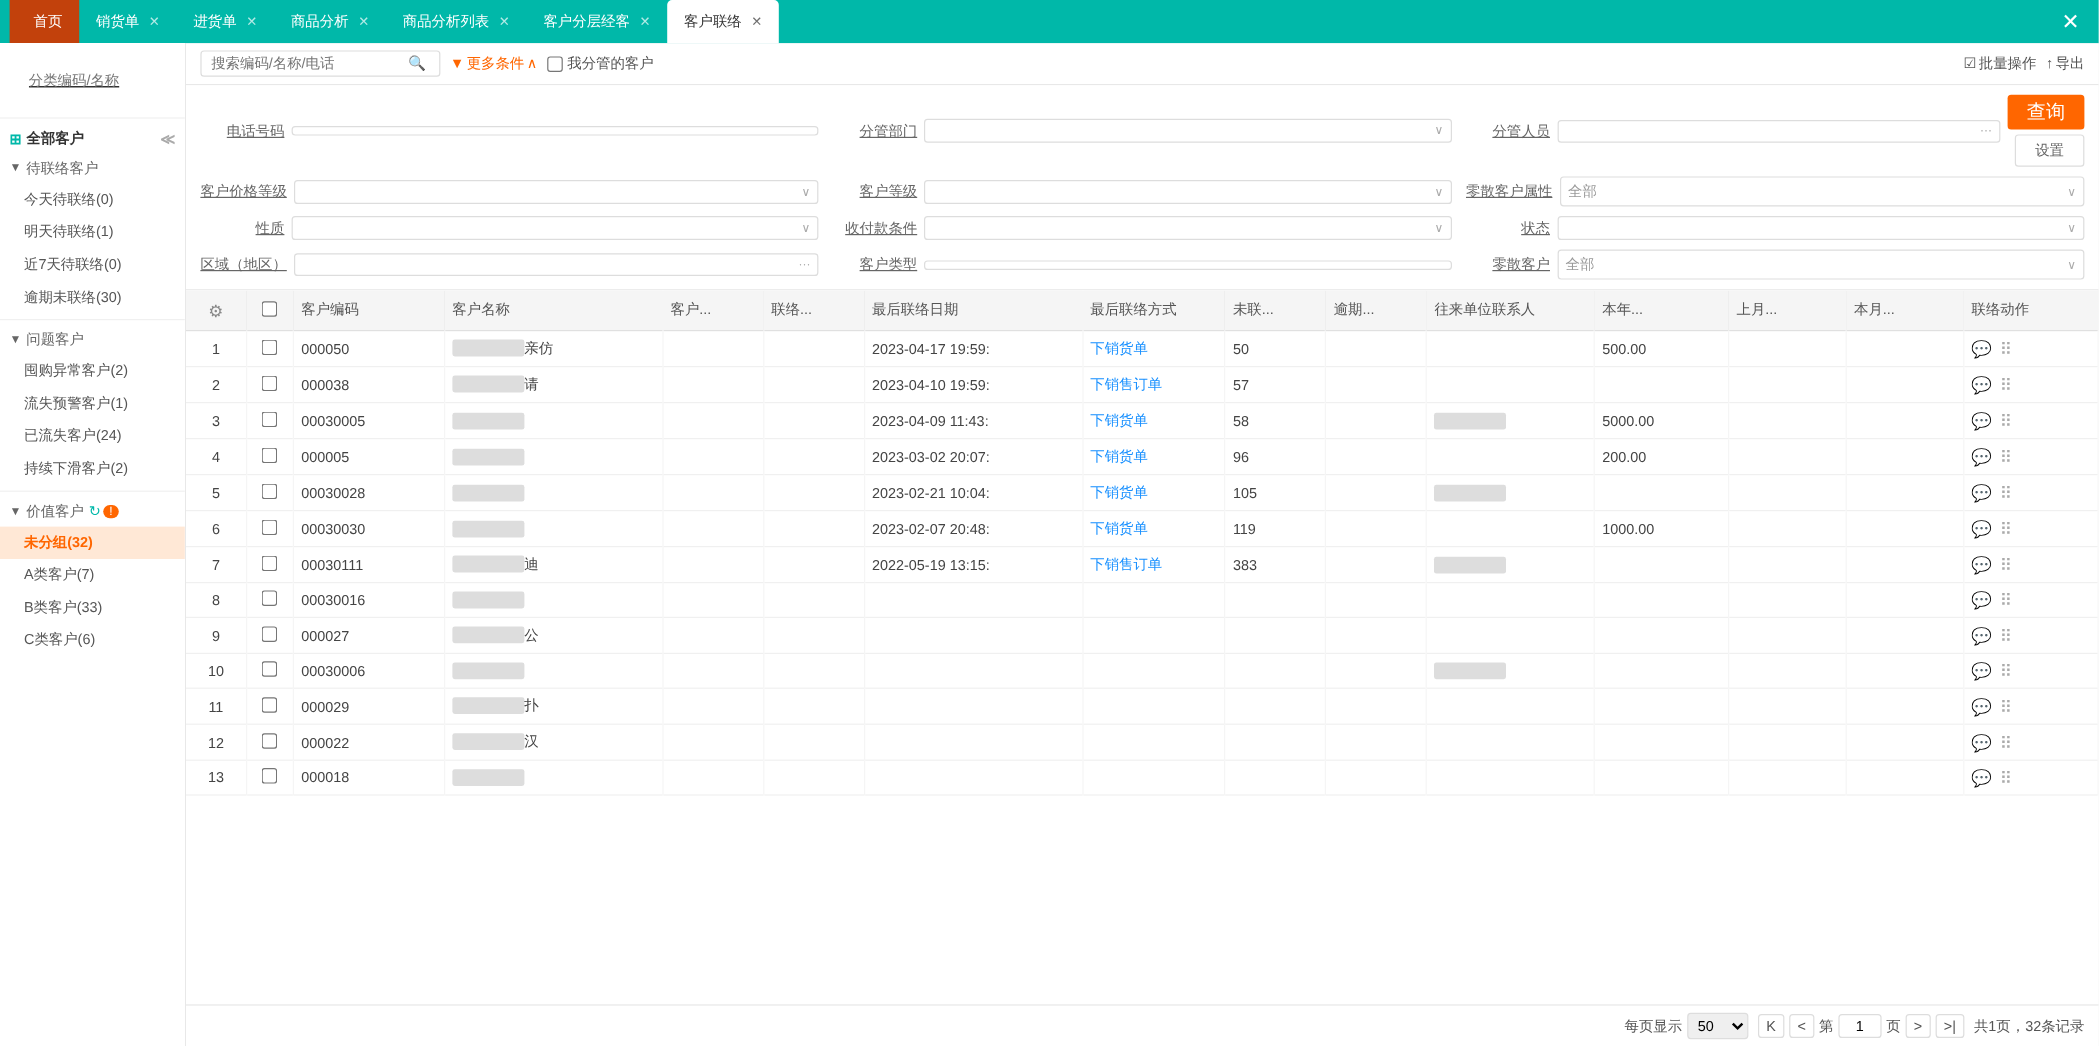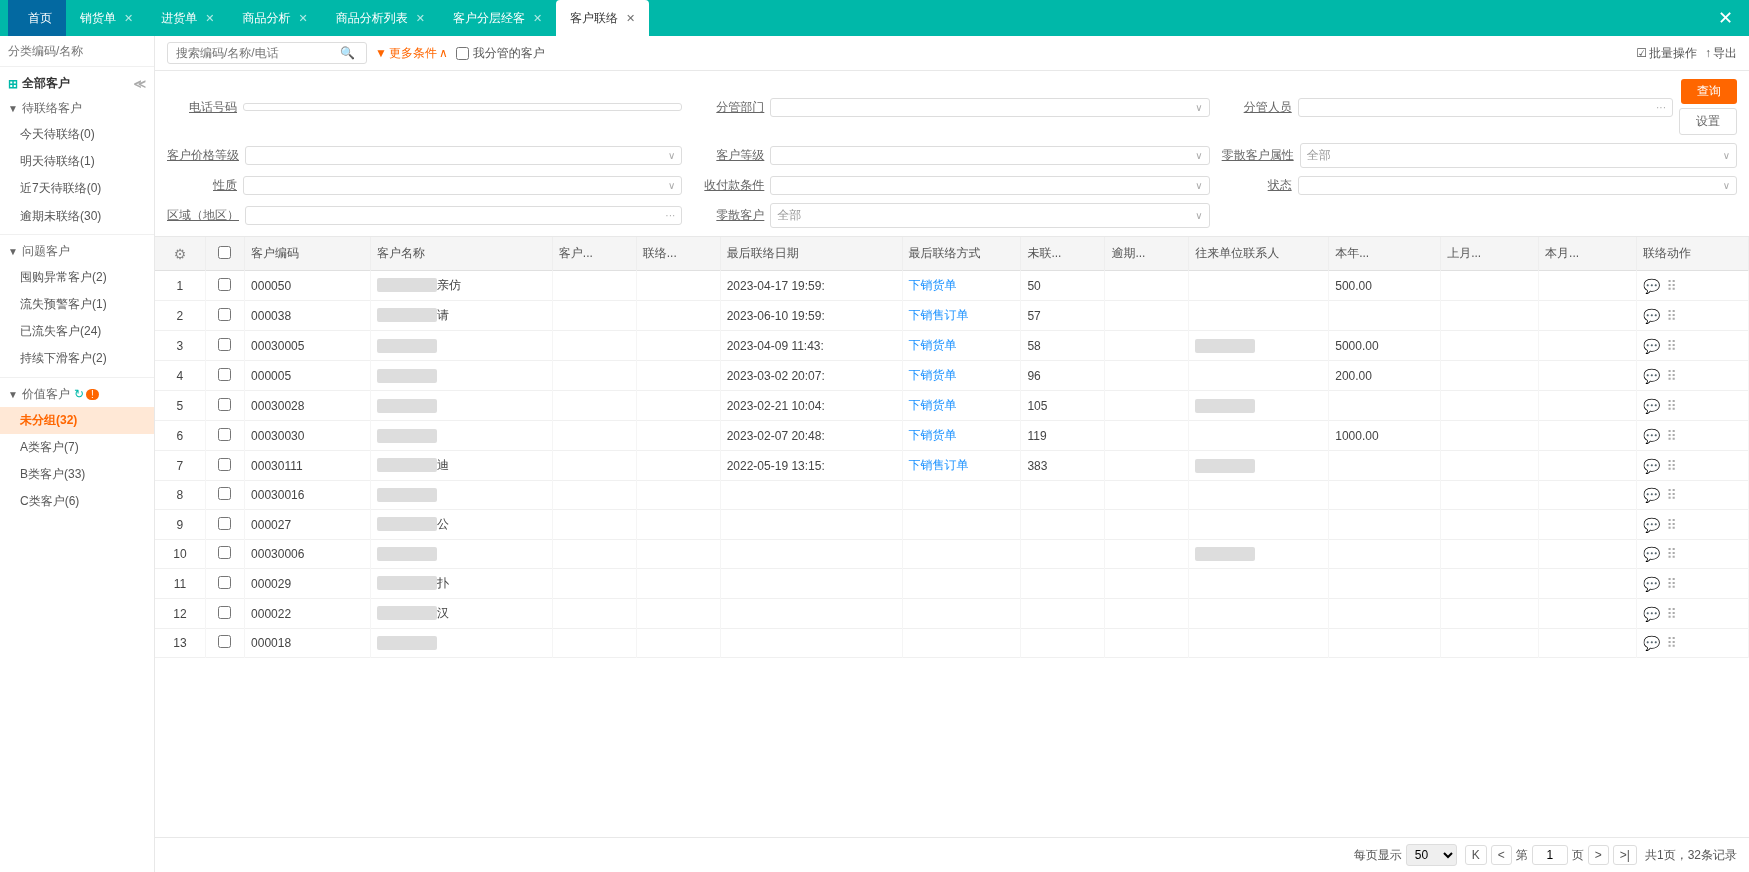--- a/index.html
+++ b/index.html
@@ -18,21 +18,21 @@
       display: flex;
       align-items: center;
       height: 36px;
       padding: 0 14px;
       color: #fff;
       cursor: pointer;
       font-size: 13px;
       white-space: nowrap;
       gap: 4px;
     }
-    .topbar-tab.home { background: #0369a1; padding-left: 20px; }
+    .topbar-tab.home { background: #c2410c; padding-left: 20px; }
     .topbar-tab.active { background: #fff; color: #333; border-radius: 4px 4px 0 0; }
     .topbar-tab .close-icon { font-size: 11px; opacity: 0.7; margin-left: 4px; }
     .topbar-spacer { flex: 1; }
     .topbar-close { color: #fff; cursor: pointer; font-size: 18px; padding: 0 8px; }
 
     
     .main-layout {
       display: flex;
       height: calc(100vh - 36px);
     }
@@ -43,23 +43,24 @@
       background: #fff;
       border-right: 1px solid #e8e8e8;
       display: flex;
       flex-direction: column;
       overflow-y: auto;
       flex-shrink: 0;
     }
     .sidebar-search {
       display: flex;
       align-items: flex-end;
-      padding: 8px;
+      padding: 24px;
       border-bottom: 1px solid #f0f0f0;
       gap: 4px;
+      text-decoration: underline;
     }
     .sidebar-search input {
       flex: 1;
       border: none;
       outline: none;
       font-size: 12px;
       color: #999;
     }
     .sidebar-section-title {
       display: flex;
@@ -192,21 +193,21 @@
       align-items: flex-end;
       justify-content: center;
     }
     .btn-search {
       background: #f60;
       color: #fff;
       border: none;
       border-radius: 3px;
       padding: 4px 16px;
       cursor: pointer;
-      font-size: 12px;
+      font-size: 16px;
     }
     .btn-reset {
       background: #fff;
       color: #666;
       border: 1px solid #ddd;
       border-radius: 3px;
       padding: 4px 16px;
       cursor: pointer;
       font-size: 12px;
     }
@@ -556,20 +557,27 @@
       </div>
 
       <div class="filter-row">
         <span class="filter-label">区域（地区）</span>
         <div class="filter-input">
           <span></span>
           <span class="chevron">···</span>
         </div>
       </div>
       <div class="filter-row">
+        <span class="filter-label">客户类型</span>
+        <div class="filter-input">
+          <span></span>
+          <span class="chevron"></span>
+        </div>
+      </div>
+      <div class="filter-row">
         <span class="filter-label">零散客户</span>
         <div class="filter-input">
           <span>全部</span>
           <span class="chevron">∨</span>
         </div>
       </div>
     </div>
 
     <div class="table-area">
       <table>
@@ -646,21 +654,21 @@
                 </div>
               </td>
             </tr>
             <tr>
               <td class="col-num">2</td>
               <td class="col-check"><input type="checkbox" style=""></td>
               <td class="col-code">000038</td>
               <td class="col-name"><span class="blurred">██████</span>请</td>
               <td class="col-type"></td>
               <td class="col-contact"></td>
-              <td class="col-lastdate">2023-06-10 19:59:</td>
+              <td class="col-lastdate">2023-04-10 19:59:</td>
               <td class="col-lastway"><span class="link-text">下销售订单</span></td>
               <td class="col-notcontact">57</td>
               <td class="col-overdue"></td>
               <td class="col-partner"></td>
               <td class="col-thisyear"></td>
               <td class="col-lastmonth"></td>
               <td class="col-thismonth"></td>
               <td class="col-action">
                 <div class="action-icons">
                   <span class="action-icon">💬</span>

